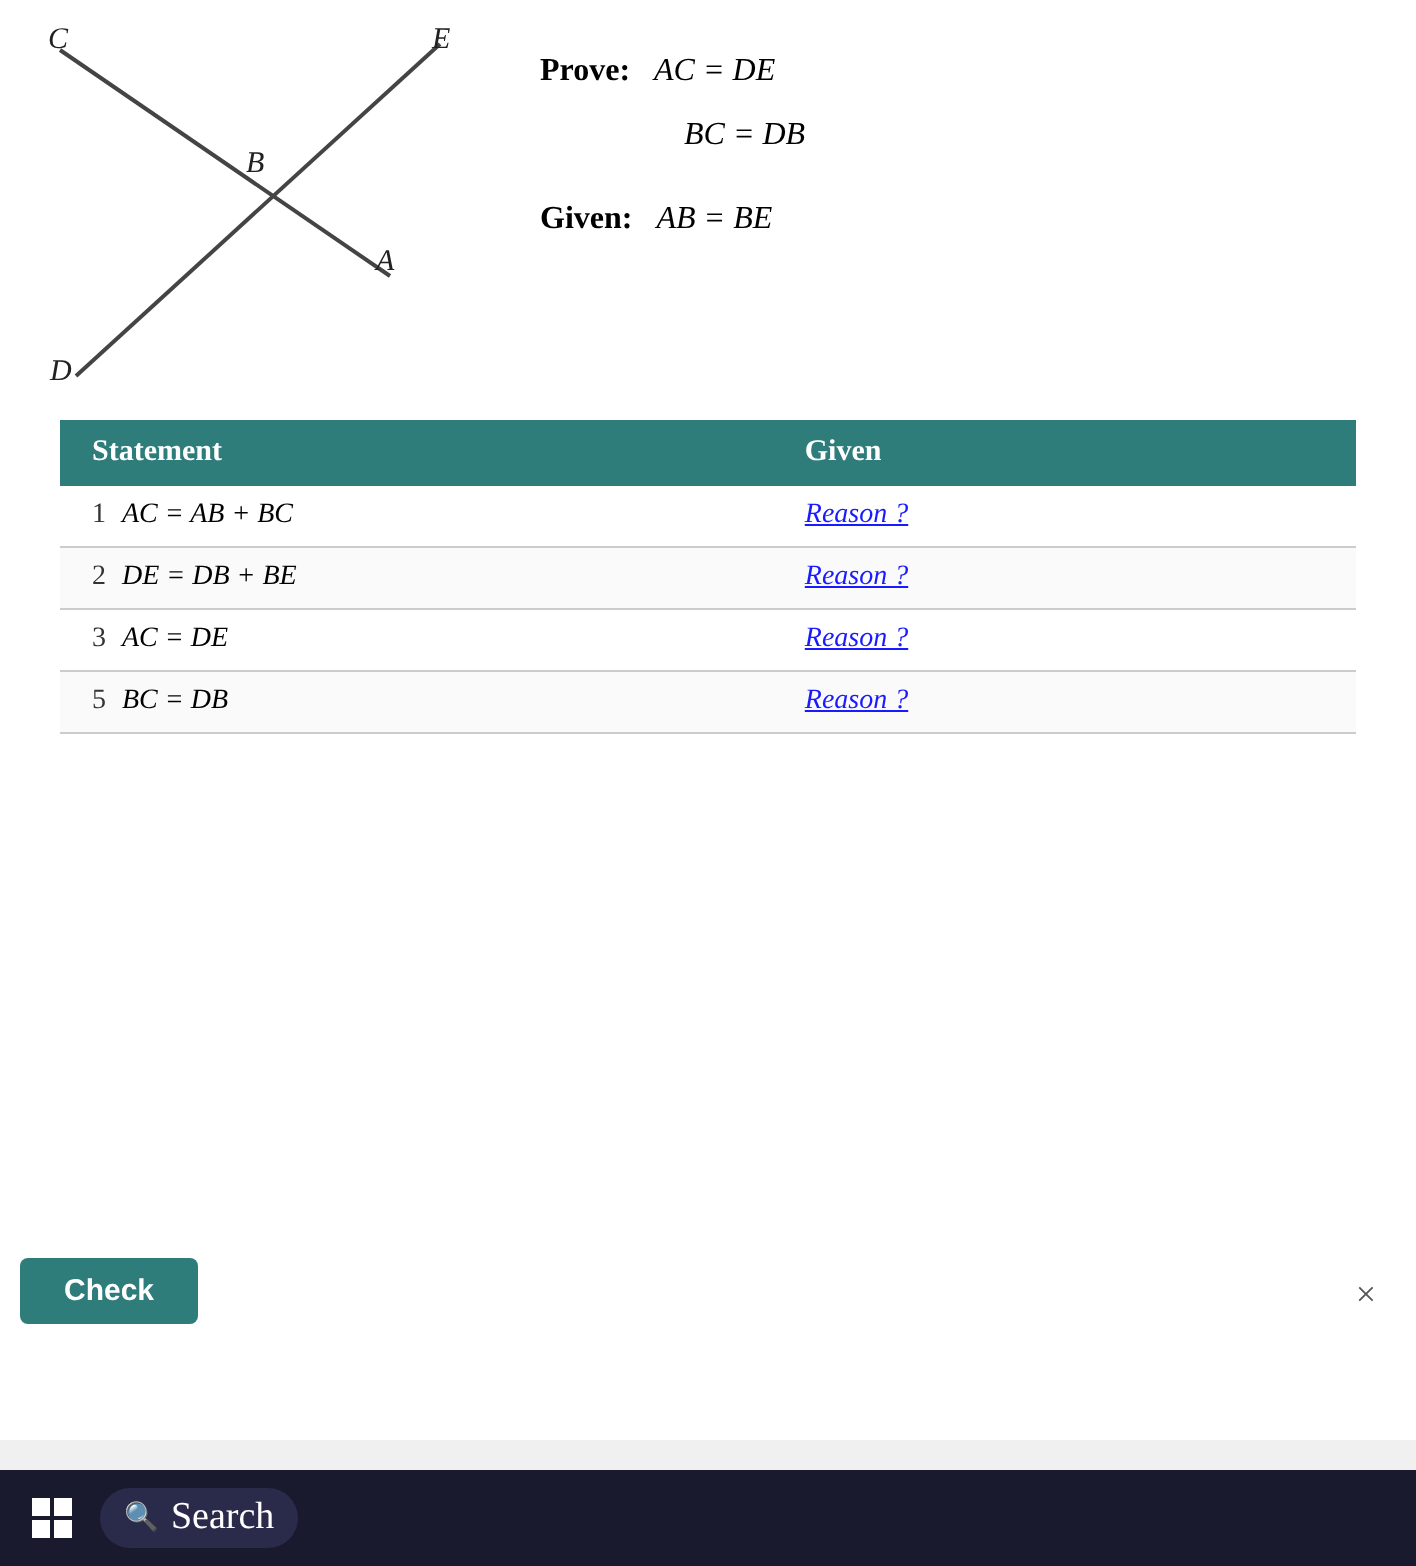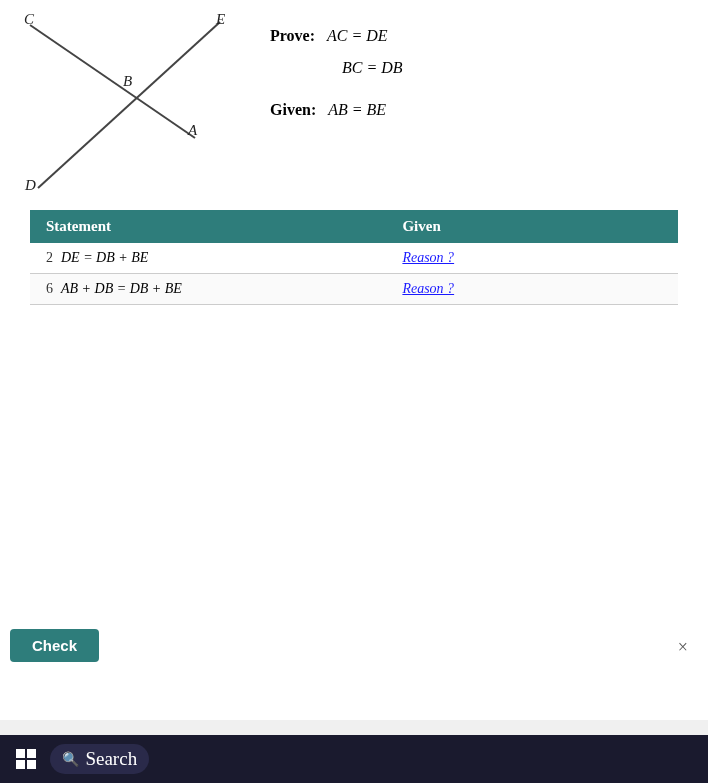--- a/index.html
+++ b/index.html
@@ -229,26 +229,34 @@
   </div>
 
   <table class="proof-table">
     <thead>
       <tr>
         <th>Statement</th>
         <th>Given</th>
       </tr>
     </thead>
     <tbody id="table-body">
+    <tr>
+          <td><span class="row-num">1</span><span class="stmt">AC = AB + BC</span></td>
+          <td><span class="reason-link">Reason ?</span></td>
+        </tr>
         <tr>
           <td><span class="row-num">2</span><span class="stmt">DE = DB + BE</span></td>
           <td><span class="reason-link">Reason ?</span></td>
         </tr>
         <tr>
-          <td><span class="row-num">6</span><span class="stmt">AB + DB = DB + BE</span></td>
+          <td><span class="row-num">3</span><span class="stmt">AC = DE</span></td>
+          <td><span class="reason-link">Reason ?</span></td>
+        </tr>
+        <tr>
+          <td><span class="row-num">5</span><span class="stmt">BC = DB</span></td>
           <td><span class="reason-link">Reason ?</span></td>
         </tr>
       </tbody>
   </table>
 
   <button class="check-btn">Check</button>
 
   <span class="close-x">×</span>
 
 </div>

